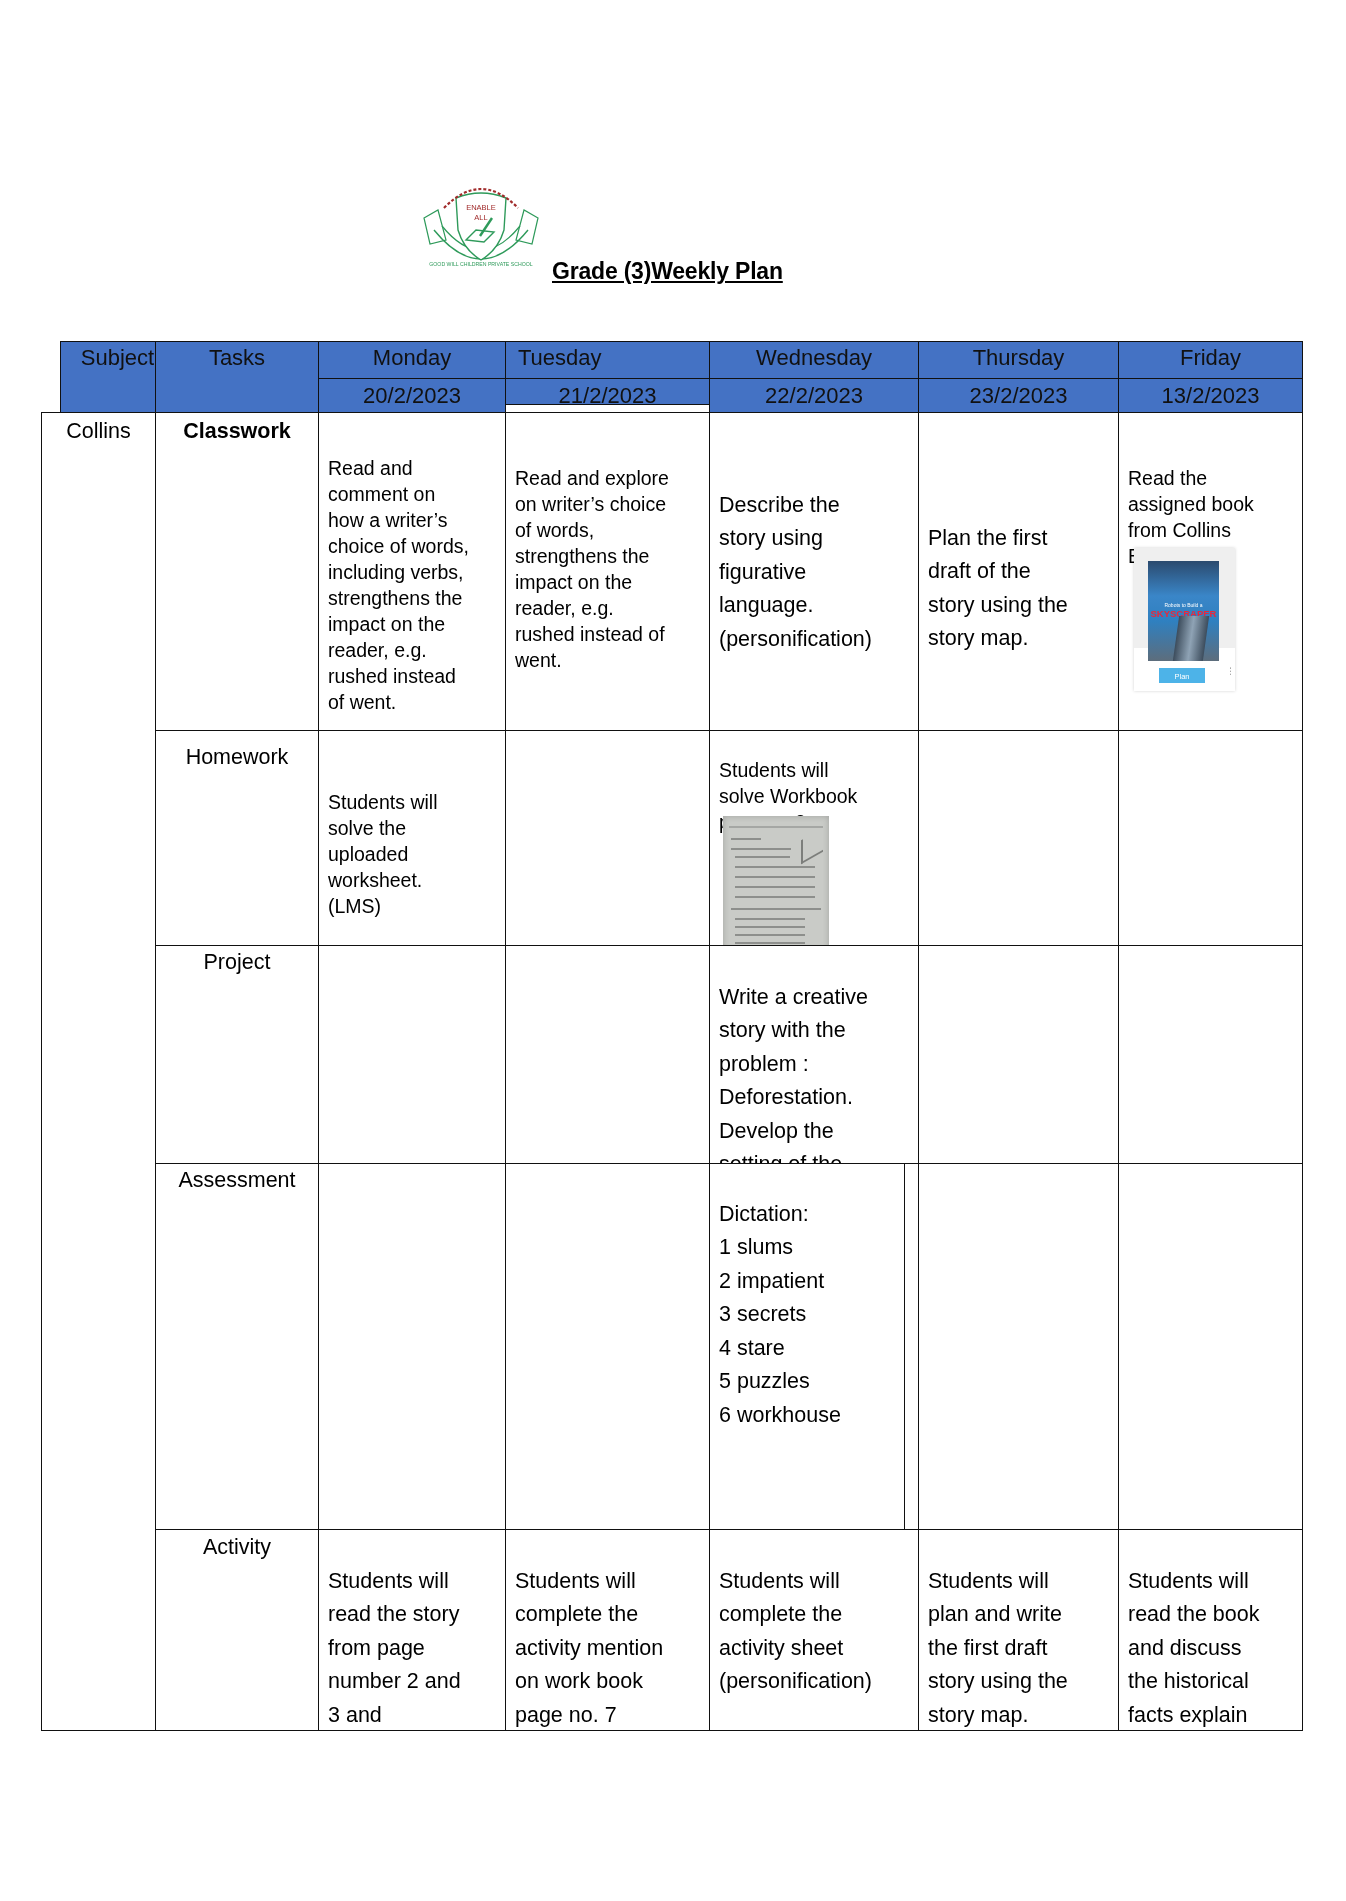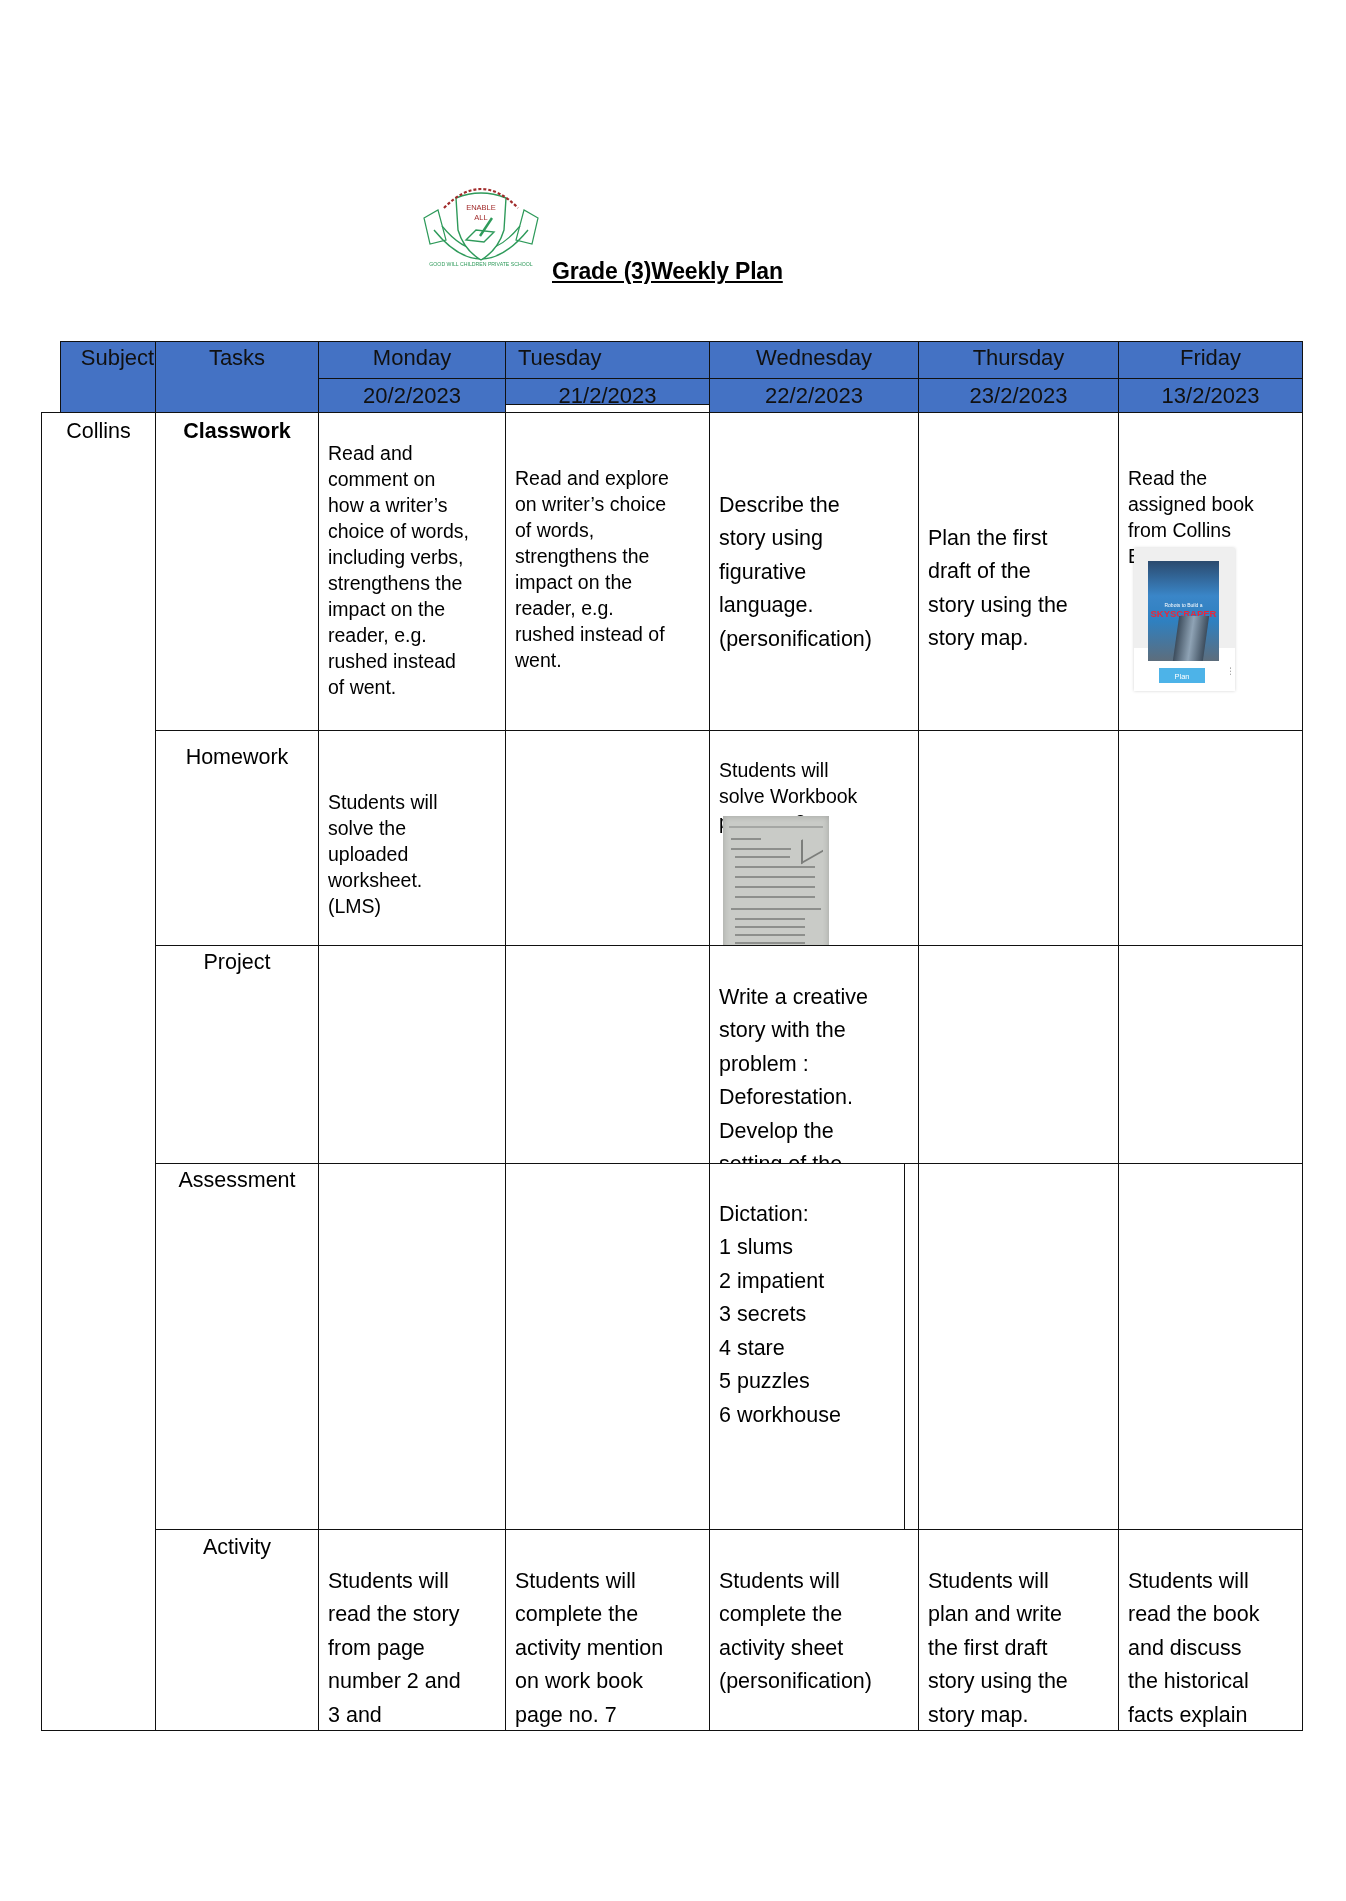--- a/index.html
+++ b/index.html
@@ -100,21 +100,21 @@
     <span>Friday</span></div>
   <div class="cell hdr" style="left:1077px;top:37px;width:185px;height:35px;line-height:34px;">
     <span>13/2/2023</span></div>
 
   <div class="cell calibri ctr" style="left:0;top:71px;width:115px;height:1319px;padding-top:2px;">
     <span>Collins</span>
   </div>
 
   <div class="cell calibri ctr bold" style="left:114px;top:71px;width:164px;height:319px;padding-top:2px;">
     <span>Classwork</span></div>
-  <div class="cell arial pre pad" style="left:277px;top:71px;width:188px;height:319px;padding-top:1px;">
+  <div class="cell arial pre pad" style="left:277px;top:71px;width:188px;height:319px;padding-top:16px;">
     <span> Read and
 comment on
 how a writer’s
 choice of words,
 including verbs,
 strengthens the
 impact on the
 reader, e.g.
 rushed instead
 of went.</span></div>

